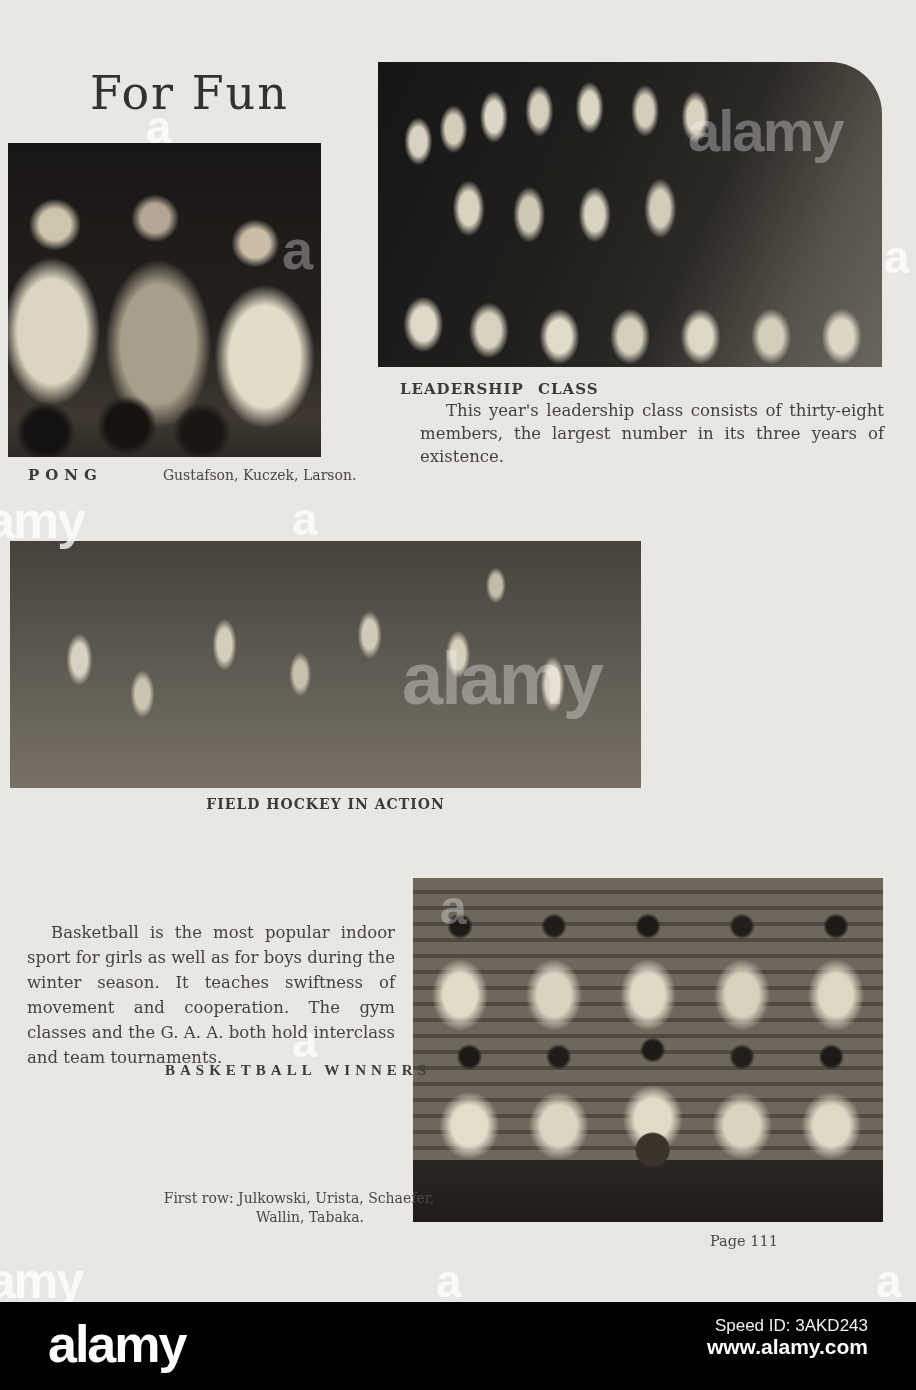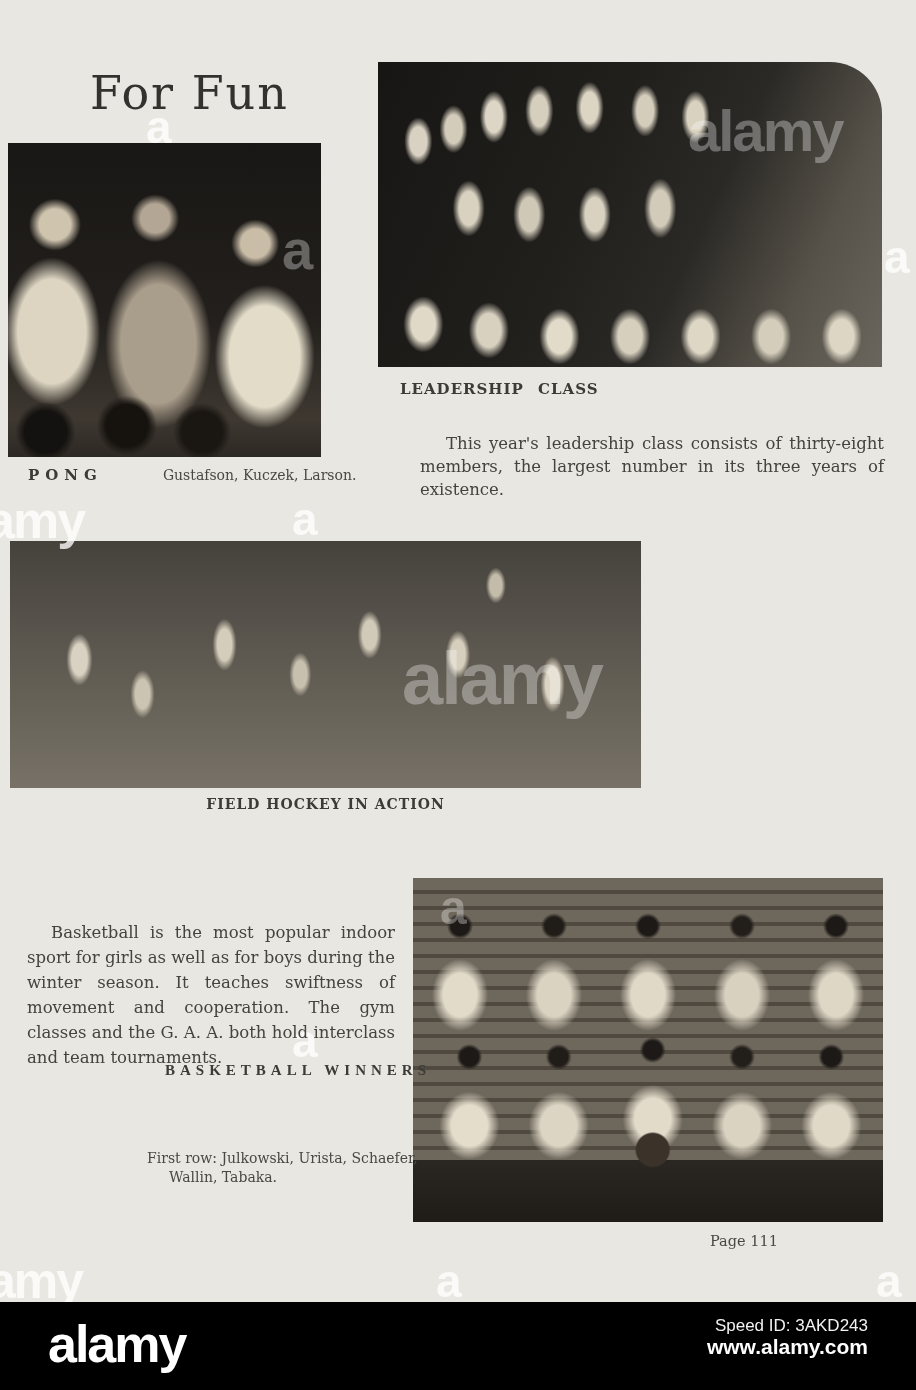--- a/index.html
+++ b/index.html
@@ -88,27 +88,27 @@
       repeating-linear-gradient(180deg,#6e675c 0 12px,#4f4940 12px 16px);
   }
   
   .abs{position:absolute;z-index:3;}
   #page-title{left:90px;top:66px;font-size:46px;letter-spacing:2px;color:#33322e;}
   .cap{font-weight:bold;color:#3c3b36;}
   #pong-caption-row{left:28px;top:466px;display:flex;align-items:baseline;}
   #pong-label{font-size:15px;letter-spacing:6px;}
   #pong-names{font-size:14px;margin-left:60px;color:#4a4843;}
   #leadership-caption{left:400px;top:380px;width:470px;text-align:left;font-size:15px;word-spacing:8px;letter-spacing:1px;}
-  #leadership-text{left:420px;top:399px;width:464px;font-size:16.5px;line-height:23px;text-align:justify;text-indent:26px;margin-top:33px;}
+  #leadership-text{left:420px;top:399px;width:464px;font-size:16.5px;line-height:23px;text-align:justify;text-indent:26px;}
   #hockey-caption{left:10px;top:796px;width:631px;text-align:center;font-size:14px;letter-spacing:1px;}
   #hockey-side-text{left:692px;top:564px;width:198px;font-size:16.5px;line-height:24px;text-align:justify;}
   #basketball-text{left:27px;top:920px;width:368px;font-size:16.5px;line-height:25px;text-align:justify;text-indent:24px;}
   #basketball-caption{left:165px;top:1062px;font-size:15px;letter-spacing:5px;font-family:Liberation Serif, serif;}
   .names-block{left:147px;width:282px;font-size:14px;line-height:19px;color:#4a4843;padding-left:22px;text-indent:-22px;}
-  #bb-row1{top:1149px;}
+  #bb-row1{top:1189px;text-align:center;}
   #bb-row2{top:1190px;}
   #page-number{left:710px;top:1233px;font-size:14.5px;color:#4a4843;}
   
   .wm{position:absolute;z-index:2;font-family:"Liberation Sans",sans-serif;font-weight:bold;line-height:1;letter-spacing:-2px;}
   .wm-photo{color:rgba(255,255,255,0.32);}
   .wm-paper{color:rgba(255,255,255,0.78);}
   
   #stock-bar{position:absolute;z-index:5;left:0;top:1302px;width:916px;height:88px;background:#000;}
   #stock-logo{position:absolute;left:48px;top:16px;color:#fff;font-family:"Liberation Sans",sans-serif;
     font-weight:bold;font-size:52px;letter-spacing:-2px;line-height:1;}

